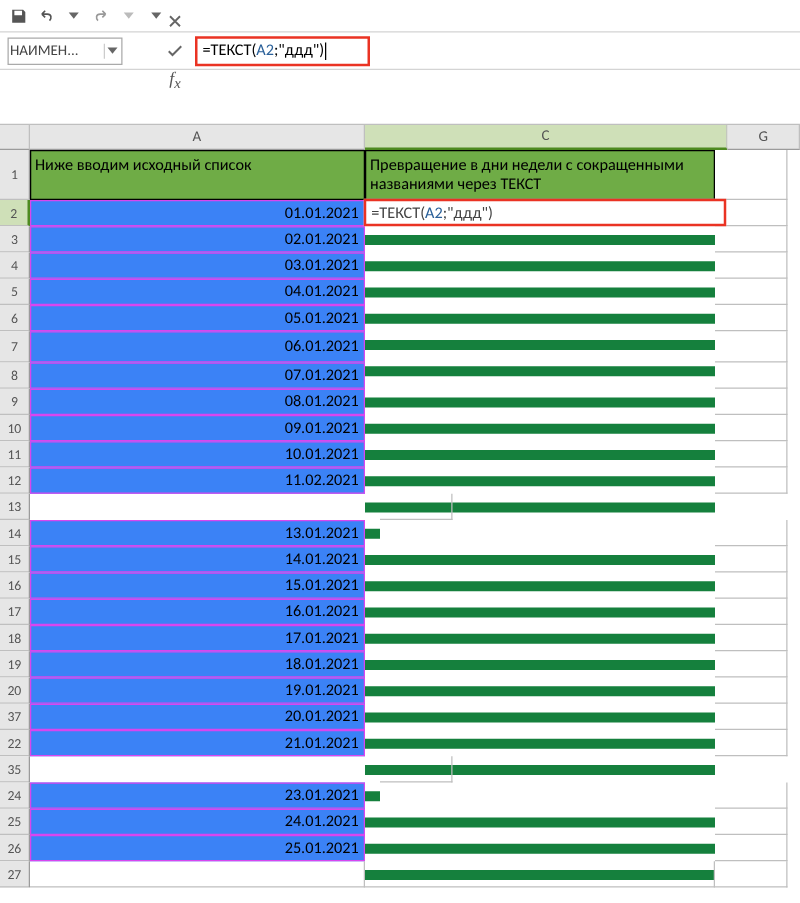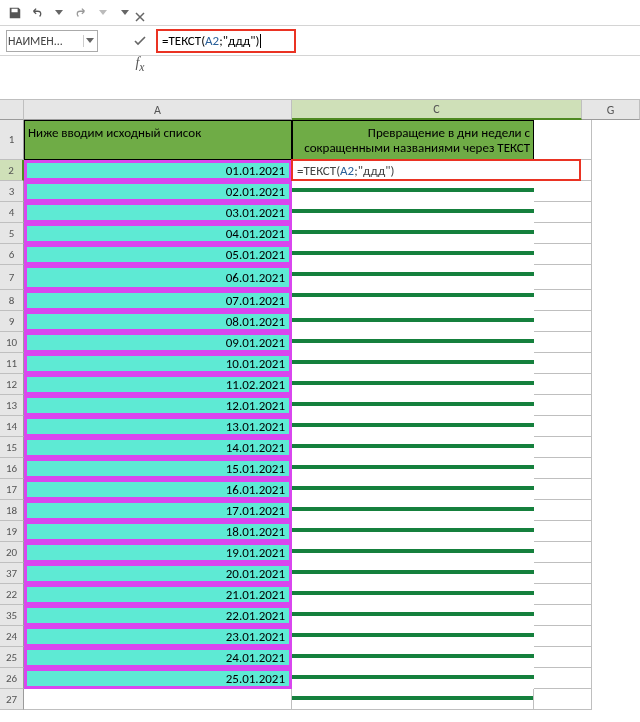--- a/index.html
+++ b/index.html
@@ -106,41 +106,41 @@
   .cell {
     border-right:1px solid #bfbfbf;
     border-bottom:1px solid #bfbfbf;
     padding: 0 4px;
     display:flex; align-items:center;
     font-size:13px;
     color:#222;
     overflow:hidden;
   }
   .cellA { width:268px; }
-  .cellC { width:242px;text-align:right; }
+  .cellC { width:280px; }
   .cellG { width:58px; }
   .header-green {
     background:#6fac46;
     color:#000;
     border:1px solid #000;
     font-size:13px;
     line-height:1.15;
     padding:5px 3px;
     align-items:flex-start;
   }
   .header-green.wrap { white-space: normal; }
   .dataA {
-    background:#5eead4;
-    border:3px solid #d946ef;
+    background:#3b82f6;
+    border:1px solid #d946ef;
     justify-content:flex-end;
     color:#000;
   }
   .dataC {
     background:#fff;
-    border:2px solid #15803d;
+    border:4px solid #15803d;
     color:#737373;
     margin-top:28px;
   }
   .edit-cell {
     position:absolute;
     border: 2px solid #ea3323;
     background:#fff;
     z-index: 5;
     padding: 0 4px;
     display:flex; align-items:center;
@@ -288,21 +288,20 @@
         <div class="cell cellG"></div>
       </div>
       <div class="row">
         <div class="rowhdr">12</div>
         <div class="cell cellA dataA">11.02.2021</div>
         <div class="cell cellC dataC">Пн</div>
         <div class="cell cellG"></div>
       </div>
       <div class="row">
         <div class="rowhdr">13</div>
-        <div class="cell cellA dataA">12.01.2021</div>
         <div class="cell cellC dataC">Вт</div>
         <div class="cell cellG"></div>
       </div>
       <div class="row">
         <div class="rowhdr">14</div>
         <div class="cell cellA dataA">13.01.2021</div>
         <div class="cell cellC dataC">Ср</div>
         <div class="cell cellG"></div>
       </div>
       <div class="row">
@@ -348,21 +347,20 @@
         <div class="cell cellG"></div>
       </div>
       <div class="row">
         <div class="rowhdr">22</div>
         <div class="cell cellA dataA">21.01.2021</div>
         <div class="cell cellC dataC">Чт</div>
         <div class="cell cellG"></div>
       </div>
       <div class="row">
         <div class="rowhdr">35</div>
-        <div class="cell cellA dataA">22.01.2021</div>
         <div class="cell cellC dataC">Пт</div>
         <div class="cell cellG"></div>
       </div>
       <div class="row">
         <div class="rowhdr">24</div>
         <div class="cell cellA dataA">23.01.2021</div>
         <div class="cell cellC dataC">Сб</div>
         <div class="cell cellG"></div>
       </div>
       <div class="row">

